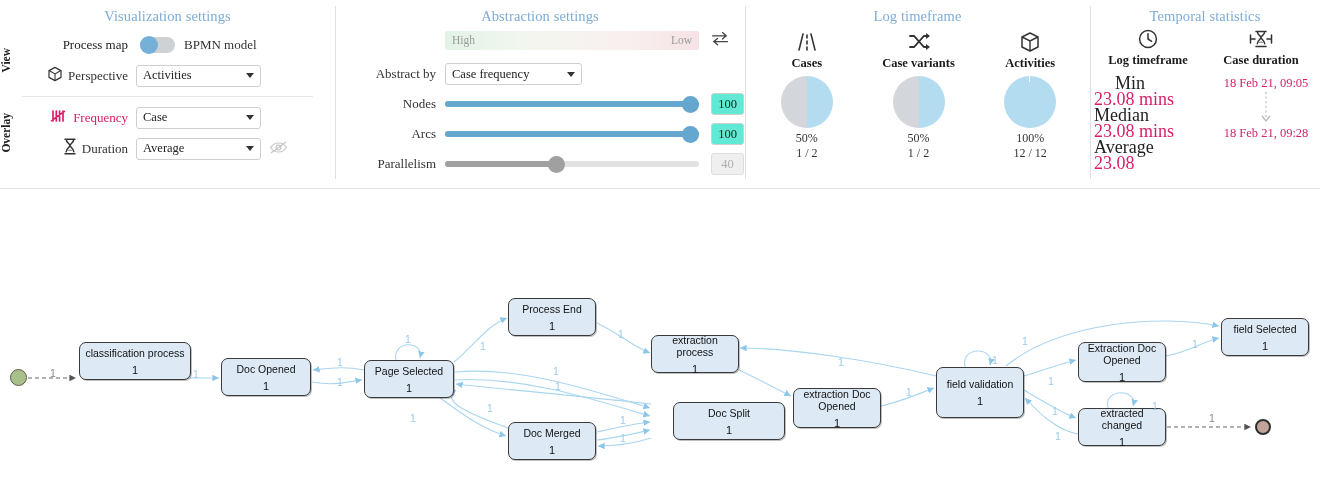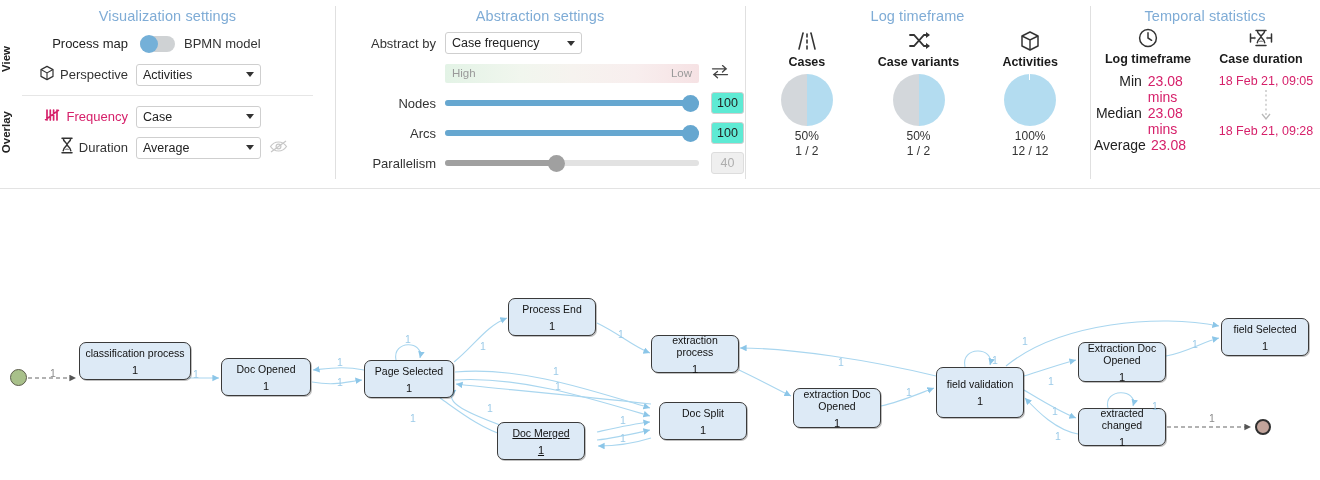--- a/index.html
+++ b/index.html
@@ -11,20 +11,21 @@
     color:#333;
     overflow:hidden;
     position:relative;
   }
 
   
   #topbar {
     position:absolute; left:0; top:0; width:1320px; height:189px;
     background:#fff;
     display:flex;
+    font-family:Liberation Serif, serif;
   }
   #topbar::after{
     content:""; position:absolute; left:0; bottom:0; width:100%; height:1px;
     background:#e3e3e3;
   }
   .panel { position:relative; height:189px; }
   .panel + .panel::before{
     content:""; position:absolute; left:0; top:6px; bottom:10px; width:1px;
     background:#e0e0e0;
   }
@@ -102,21 +103,21 @@
   .stat .p2{ font-size:12px; color:#333; line-height:15px; }
 
   
   #panel-temp{ width:230px; }
   .temp-head{ display:flex; padding-left:4px; }
   .temp-col{ flex:1; text-align:center; }
   .temp-col .ic{ height:28px; display:flex; align-items:center; justify-content:center; }
   .temp-col .nm{ font-size:12.5px; font-weight:bold; color:#1b1b1b; }
   .temp-body{ display:flex; padding-left:4px; margin-top:7px; }
   .tc-dur{ width:118px; }
-  .dur-r{ display:flex; font-size:14px; line-height:16px; }
+  .dur-r{ display:flex; font-size:18px; line-height:16px;flex-direction:column; }
   .dur-k{ width:57px; text-align:right; color:#222; padding-right:6px; }
   .dur-v{ color:#d6206a; }
   .tc-tf{ flex:1; text-align:center; font-size:12.5px; color:#d6206a; line-height:16px; }
   .tf-arrow{ height:34px; display:flex; align-items:center; justify-content:center; }
 
   
   #canvas{ position:absolute; left:0; top:190px; width:1320px; height:290px; background:#fff; }
   #canvas svg{ position:absolute; left:0; top:0; }
   .node{
     position:absolute; background:#ddeaf6; border:1px solid #3a3a3a;
@@ -211,39 +212,39 @@
               </svg>
           </span>
         </div>
       </div>
     </div>
   </div>
 
   <div class="panel" id="panel-abs">
     <div class="panel-title">Abstraction settings</div>
 
+    <div class="abs-row">
+      <div class="abs-lbl"></div>
+      <div class="gradbar">
+        <span>High</span>
+        <span>Low</span>
+      </div>
+      <span class="swap">
+        <svg width="18" height="15" viewBox="0 0 18 15">
+            <path d="M1.5 4.8h14M11.5 1.6l3.6 3.2-3.6 3.2M16.5 10.6h-14M6.5 7.4 2.9 10.6l3.6 3.2" fill="none" stroke="#444" stroke-width="1.3" stroke-linecap="round" stroke-linejoin="round"></path>
+          </svg>
+      </span>
+    </div>
+
     <div class="abs-row" style="margin-top:4px;">
       <div class="abs-lbl">Abstract by</div>
       <div class="sel" style="width:137px;">
         <span class="cv">Case frequency</span>
         <span class="caret"></span>
       </div>
-    </div>
-
-    <div class="abs-row">
-      <div class="abs-lbl"></div>
-      <div class="gradbar">
-        <span>High</span>
-        <span>Low</span>
-      </div>
-      <span class="swap">
-        <svg width="18" height="15" viewBox="0 0 18 15">
-            <path d="M1.5 4.8h14M11.5 1.6l3.6 3.2-3.6 3.2M16.5 10.6h-14M6.5 7.4 2.9 10.6l3.6 3.2" fill="none" stroke="#444" stroke-width="1.3" stroke-linecap="round" stroke-linejoin="round"></path>
-          </svg>
-      </span>
     </div>
 
     <div class="abs-row">
       <div class="abs-lbl">Nodes</div>
       <div class="sld">
         <div class="track"></div>
         <div class="fill" style="width:100%;background:#66a7d0;"></div>
         <div class="knob" style="left:calc(100% - 17px);background:#66a7d0;"></div>
       </div>
       <div class="numbox">100</div>
@@ -459,25 +460,25 @@
     <div class="nval">1</div>
   </div>
   <div class="node" style="left:364px;top:170px;width:90px;height:38px;">
     <div class="nlab">Page Selected</div>
     <div class="nval">1</div>
   </div>
   <div class="node" style="left:508px;top:108px;width:88px;height:38px;">
     <div class="nlab">Process End</div>
     <div class="nval">1</div>
   </div>
-  <div class="node" style="left:497px;top:232px;width:88px;height:38px;text-decoration:underline;">
+  <div class="node" style="left:508px;top:232px;width:88px;height:38px;">
     <div class="nlab">Doc Merged</div>
     <div class="nval">1</div>
   </div>
-  <div class="node" style="left:659px;top:212px;width:88px;height:38px;">
+  <div class="node" style="left:673px;top:212px;width:112px;height:38px;">
     <div class="nlab">Doc Split</div>
     <div class="nval">1</div>
   </div>
   <div class="node" style="left:651px;top:145px;width:88px;height:38px;">
     <div class="nlab">extraction process</div>
     <div class="nval">1</div>
   </div>
   <div class="node" style="left:793px;top:198px;width:88px;height:40px;">
     <div class="nlab">extraction Doc Opened</div>
     <div class="nval">1</div>

